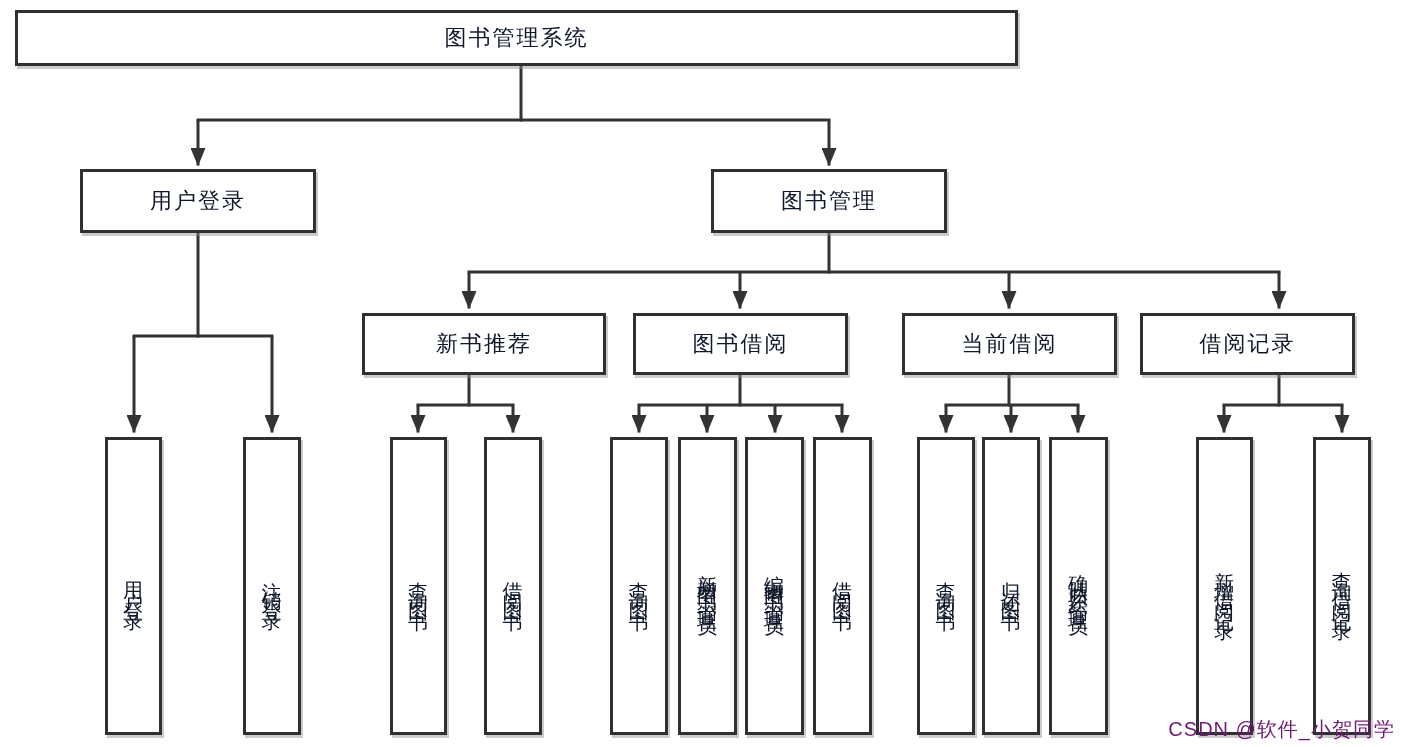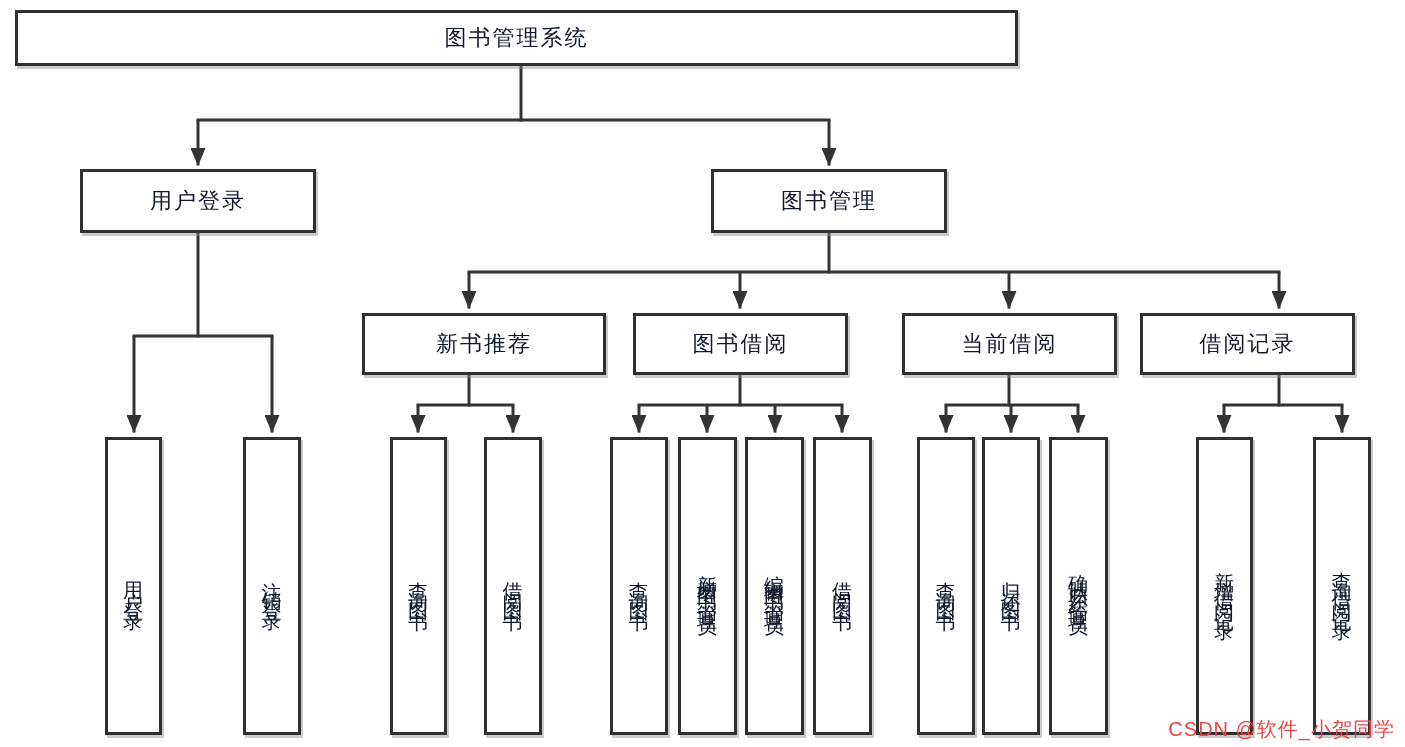--- a/index.html
+++ b/index.html
@@ -35,21 +35,21 @@
     line-height:1;
   }
   .node.v.long span{
     letter-spacing:6px;
   }
   #watermark{
     position:absolute;
     right:10px;
     bottom:4px;
     font-size:20px;
-    color:#ef4444;
+    color:#701a75;
     letter-spacing:1px;
     white-space:nowrap;
   }
 </style>
 </head>
 <body>
 
 <div id="canvas">
 
   <svg id="wires" viewBox="0 0 1405 747" xmlns="http://www.w3.org/2000/svg">

